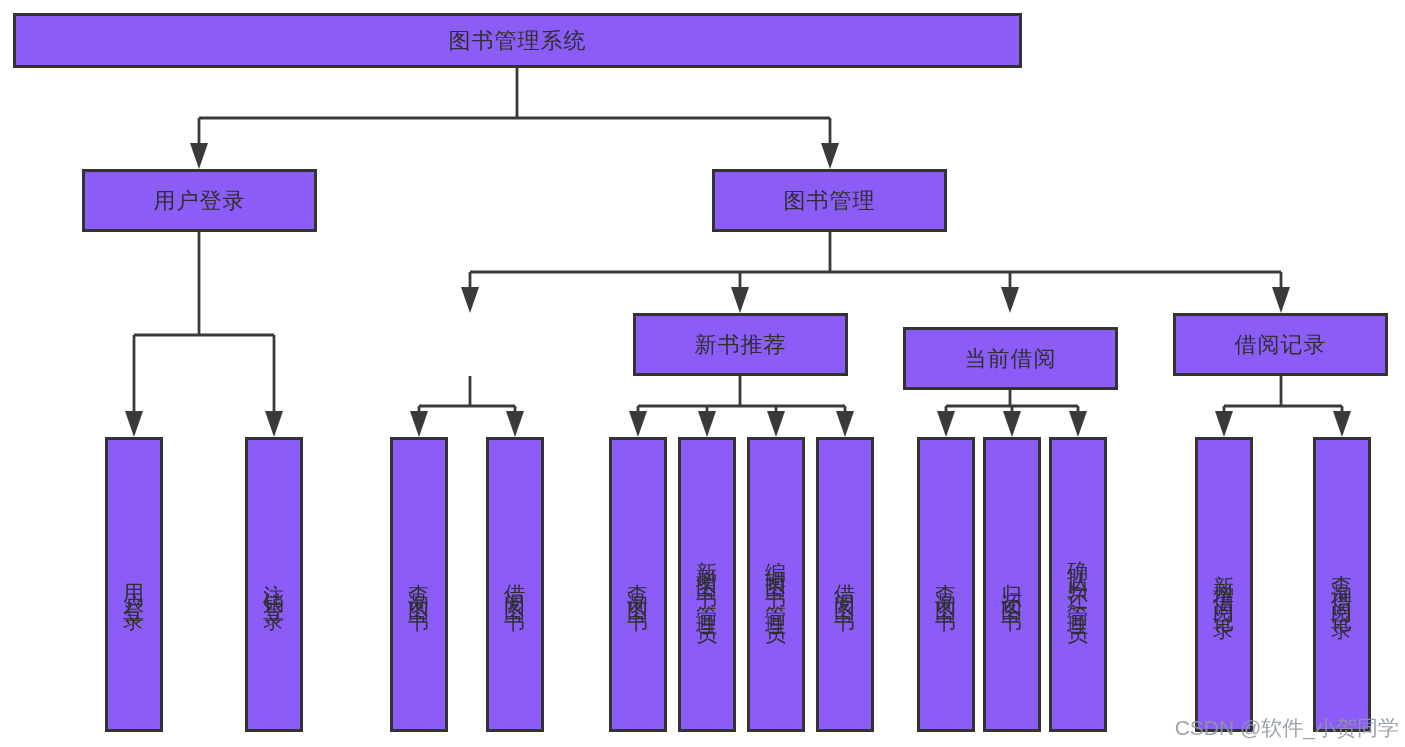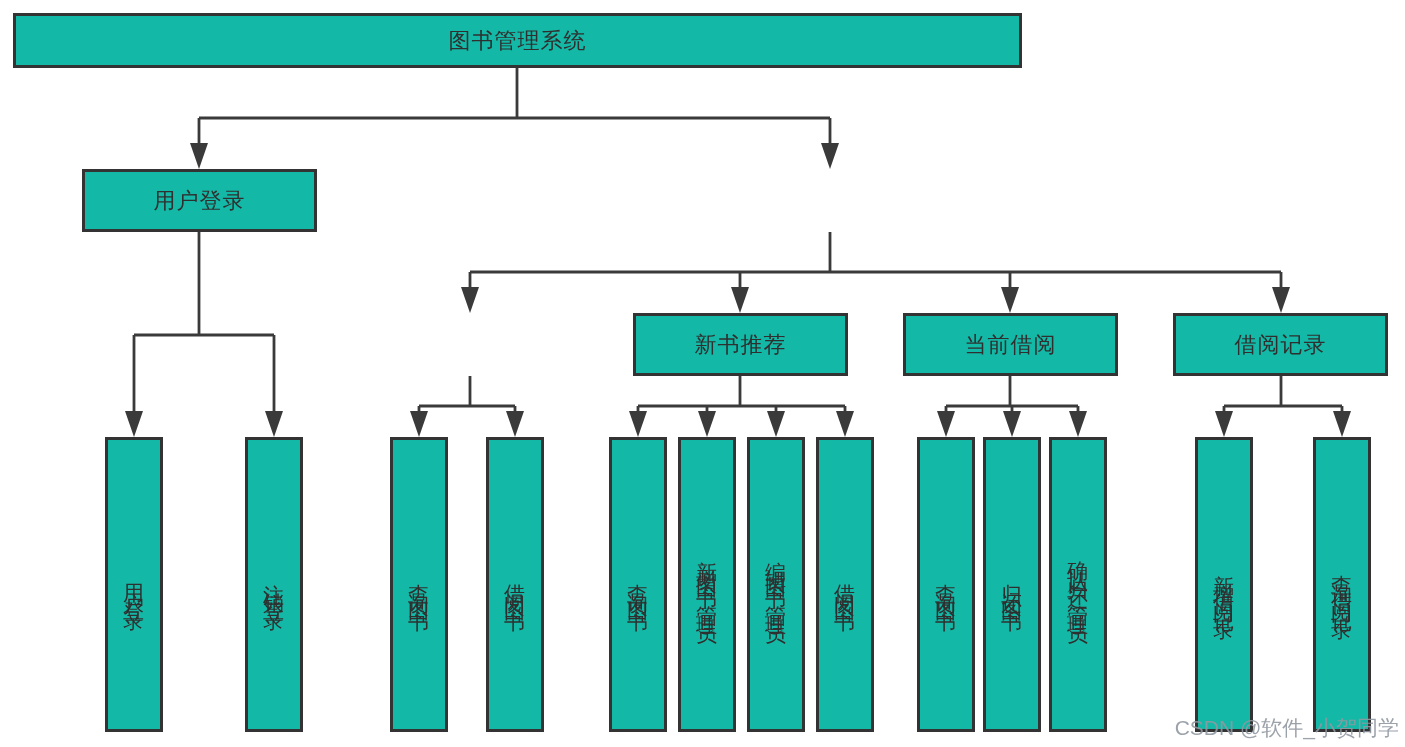--- a/index.html
+++ b/index.html
@@ -14,21 +14,21 @@
   #connector-svg {
     position: absolute;
     left: 0; top: 0;
     width: 1405px; height: 747px;
     z-index: 1;
   }
   .box {
     position: absolute;
     box-sizing: border-box;
     border: 3px solid #333333;
-    background: #14b8a6;
+    background: #8b5cf6;
     display: flex;
     align-items: center;
     justify-content: center;
     color: #2f2f2f;
     z-index: 2;
   }
   .hlabel {
     font-size: 22px;
     letter-spacing: 1px;
     white-space: nowrap;
@@ -134,25 +134,28 @@
     </g>
   </svg>
 
   <div class="box" style="left:13px; top:13px; width:1009px; height:55px;">
     <span class="hlabel">图书管理系统</span>
   </div>
 
   <div class="box" style="left:82px; top:169px; width:235px; height:63px;">
     <span class="hlabel">用户登录</span>
   </div>
+  <div class="box" style="left:712px; top:169px; width:235px; height:63px;">
+    <span class="hlabel">图书管理</span>
+  </div>
 
   <div class="box" style="left:633px; top:313px; width:215px; height:63px;">
     <span class="hlabel">新书推荐</span>
   </div>
-  <div class="box" style="left:903px; top:313px; width:215px; height:63px;">
+  <div class="box" style="left:903px; top:327px; width:215px; height:63px;">
     <span class="hlabel">当前借阅</span>
   </div>
   <div class="box" style="left:1173px; top:313px; width:215px; height:63px;">
     <span class="hlabel">借阅记录</span>
   </div>
 
   <div class="box leaf" style="left:105px; top:437px; width:58px; height:295px;">
     <span class="vlabel">用户登录</span>
   </div>
   <div class="box leaf" style="left:245px; top:437px; width:58px; height:295px;">

